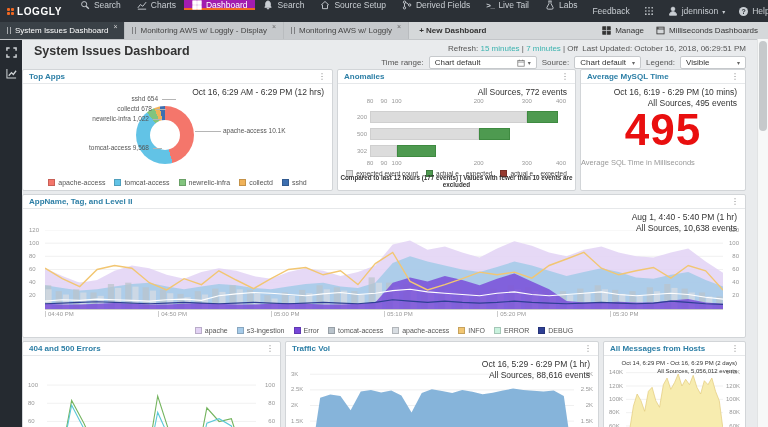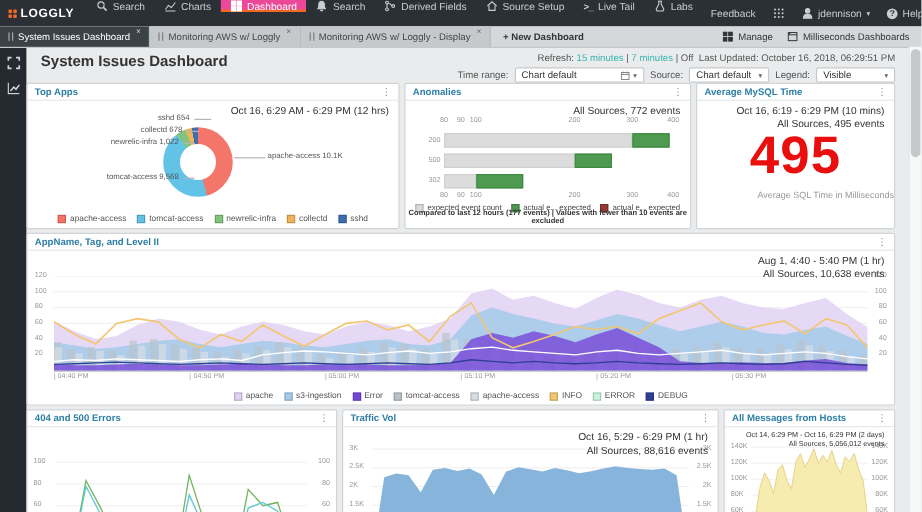--- a/index.html
+++ b/index.html
@@ -5,21 +5,21 @@
   html,body{margin:0;padding:0}
   body{width:768px;height:427px;overflow:hidden;background:#e9ebed;font-family:"Liberation Sans",sans-serif;position:relative}
   svg{display:block}
   
   .topnav{height:22px;background:#2b3036;display:flex;align-items:stretch;color:#c9ced3;font-size:8.5px}
   .logo{display:flex;align-items:center;gap:3px;padding:0 10px 0 7px;color:#fff;font-weight:bold;font-size:10px;letter-spacing:.6px;cursor:pointer}
   .logo .dots{display:inline-grid;grid-template-columns:3px 3px;grid-gap:1px}
   .logo .dots i{width:3px;height:3px;background:#f26822;border-radius:1px}
   .nav-item{display:flex;align-items:center;gap:4px;padding:0 8px;cursor:pointer;white-space:nowrap}
   .nav-item svg{width:10px;height:10px}
-  .nav-item.active{background:#ec4899;box-shadow:inset 0 -2px 0 #f26822;color:#fff}
+  .nav-item.active{background:#a21caf;box-shadow:inset 0 -2px 0 #f26822;color:#fff}
   .nav-right{margin-left:auto;display:flex;align-items:center;padding-right:4px}
   .nav-right .nav-item{padding:0 7px}
   .qmark{width:9px;height:9px;border-radius:50%;background:#c9ced3;color:#2b3036;font-size:7px;font-weight:bold;display:inline-flex;align-items:center;justify-content:center}
   
   .tabbar{height:17px;background:#d5d8da;display:flex;align-items:stretch;font-size:8px;color:#444;border-bottom:1px solid #c3c6c9}
   .tab{display:flex;align-items:center;padding:0 7px;border-right:1px solid #b9bcbf;background:#c6c9cc;gap:4px;cursor:pointer;white-space:nowrap}
   .tab .drag{width:2px;height:7px;border-left:1px solid currentColor;border-right:1px solid currentColor;opacity:.55}
   .tab .x{font-size:7px;opacity:.75;align-self:flex-start;margin:1px 0 0 1px}
   .tab.active{background:#3a4147;color:#fff}
   .newtab{display:flex;align-items:center;padding:0 10px;font-weight:bold;color:#333;cursor:pointer;white-space:nowrap}
@@ -70,21 +70,21 @@
   .anom-cat{position:absolute;left:-24px;width:21px;text-align:right;font-size:6px;color:#999;top:3px}
   .anom-exp{position:absolute;left:0;top:0;height:100%;background:#dcdcdc;border:1px solid #cfcfcf;box-sizing:border-box}
   .anom-act{position:absolute;top:0;height:100%;background:#4e9a50;border:1px solid #3e8a40;box-sizing:border-box}
   .anom-axis.bot{margin-top:3px}
   .anom-legend{position:absolute;bottom:13px;left:0;right:0;display:flex;justify-content:center;gap:8px;font-size:6.5px;color:#444}
   .anom-legend i{width:7px;height:7px;display:inline-block;margin-right:3px;border:1px solid rgba(0,0,0,.2);box-sizing:border-box}
   .anom-legend span{display:flex;align-items:center}
   .anom-footer{position:absolute;bottom:2px;left:0;right:0;text-align:center;font-size:6.3px;font-weight:bold;color:#333}
   
   .big-num{position:absolute;top:24px;left:0;right:0;text-align:center;font-size:44px;font-weight:800;color:#e90f0f;letter-spacing:1px;line-height:1}
-  .big-cap{position:absolute;top:74px;left:0;right:0;text-align:right;font-size:7.5px;color:#999}
+  .big-cap{position:absolute;top:74px;left:0;right:0;text-align:left;font-size:7.5px;color:#999}
   
   .appname-chart{position:absolute;left:22px;right:22px;top:21px;height:79px;border-bottom:1px solid #ccc}
   .xaxis{position:absolute;left:22px;right:22px;top:102px;height:10px;font-size:6px;color:#999;overflow:hidden}
   .xaxis span{position:absolute;border-left:1px solid #ccc;padding-left:2px;top:0;white-space:nowrap}
   .ytick{position:absolute;font-size:6px;color:#999;z-index:5;text-align:right}
   .chart-legend{position:absolute;bottom:3px;left:0;right:0;display:flex;justify-content:center;gap:9px;font-size:7px;color:#555}
   .chart-legend span{display:flex;align-items:center}
   .chart-legend i{width:7px;height:7px;display:inline-block;margin-right:3px;border:1px solid rgba(0,0,0,.18);box-sizing:border-box}
   
   .mini-chart{position:absolute;left:24px;right:24px}
@@ -140,36 +140,36 @@
           <svg viewBox="0 0 12 12" width="10" height="10" fill="none" stroke="currentColor" stroke-width="1.1">
             <path d="M6 1.2 C4.2 1.2 3.2 2.8 3.2 4.8 L3.2 7 L2.2 8.8 L9.8 8.8 L8.8 7 L8.8 4.8 C8.8 2.8 7.8 1.2 6 1.2 Z" fill="currentColor"></path>
             <path d="M4.9 9.8 a1.1 1.1 0 0 0 2.2 0" fill="currentColor"></path>
           </svg>
         </span>
         <span>Search</span>
       </div>
       <div class="nav-item">
         <span style="display:inline-flex">
           <svg viewBox="0 0 12 12" width="10" height="10" fill="none" stroke="currentColor" stroke-width="1.1">
+            <path d="M1.4 6 L6 1.8 L10.6 6"></path>
+            <path d="M3 5.6 L3 10.4 L9 10.4 L9 5.6"></path>
+          </svg>
+        </span>
+        <span>Source Setup</span>
+      </div>
+      <div class="nav-item">
+        <span style="display:inline-flex">
+          <svg viewBox="0 0 12 12" width="10" height="10" fill="none" stroke="currentColor" stroke-width="1.1">
             <circle cx="3" cy="2.6" r="1.4"></circle>
             <circle cx="3" cy="9.4" r="1.4"></circle>
             <circle cx="9.2" cy="6" r="1.4"></circle>
             <path d="M3 4 L3 8 M4.2 3.2 C7.4 3.6 7.6 5.6 7.9 6"></path>
           </svg>
         </span>
         <span>Derived Fields</span>
-      </div>
-      <div class="nav-item">
-        <span style="display:inline-flex">
-          <svg viewBox="0 0 12 12" width="10" height="10" fill="none" stroke="currentColor" stroke-width="1.1">
-            <path d="M1.4 6 L6 1.8 L10.6 6"></path>
-            <path d="M3 5.6 L3 10.4 L9 10.4 L9 5.6"></path>
-          </svg>
-        </span>
-        <span>Source Setup</span>
       </div>
       <div class="nav-item">
         <span style="display:inline-flex">
           <span style="font-weight:bold;font-size:8px;letter-spacing:-.5px">&gt;_</span>
         </span>
         <span>Live Tail</span>
       </div>
       <div class="nav-item">
         <span style="display:inline-flex">
           <svg viewBox="0 0 12 12" width="10" height="10" fill="none" stroke="currentColor" stroke-width="1.1">
@@ -222,26 +222,26 @@
 
 <div class="tabbar">
   <div id="tab-items" style="display:flex;align-items:stretch">
       <div class="tab active">
         <span class="drag"></span>
         <span>System Issues Dashboard</span>
         <span class="x">×</span>
       </div>
       <div class="tab">
         <span class="drag"></span>
-        <span>Monitoring AWS w/ Loggly</span>
+        <span>Monitoring AWS w/ Loggly - Display</span>
         <span class="x">×</span>
       </div>
       <div class="tab">
         <span class="drag"></span>
-        <span>Monitoring AWS w/ Loggly - Display</span>
+        <span>Monitoring AWS w/ Loggly</span>
         <span class="x">×</span>
       </div>
     </div>
   <div class="newtab">+ New Dashboard</div>
   <div class="tab-right">
     <span class="titem">
         <span id="ic-manage">
           <svg viewBox="0 0 12 12" width="10" height="10" fill="none" stroke="currentColor" stroke-width="1.1">
             <rect x="1" y="1" width="4" height="4" fill="currentColor"></rect>
             <rect x="7" y="1" width="4" height="4" fill="currentColor"></rect>

